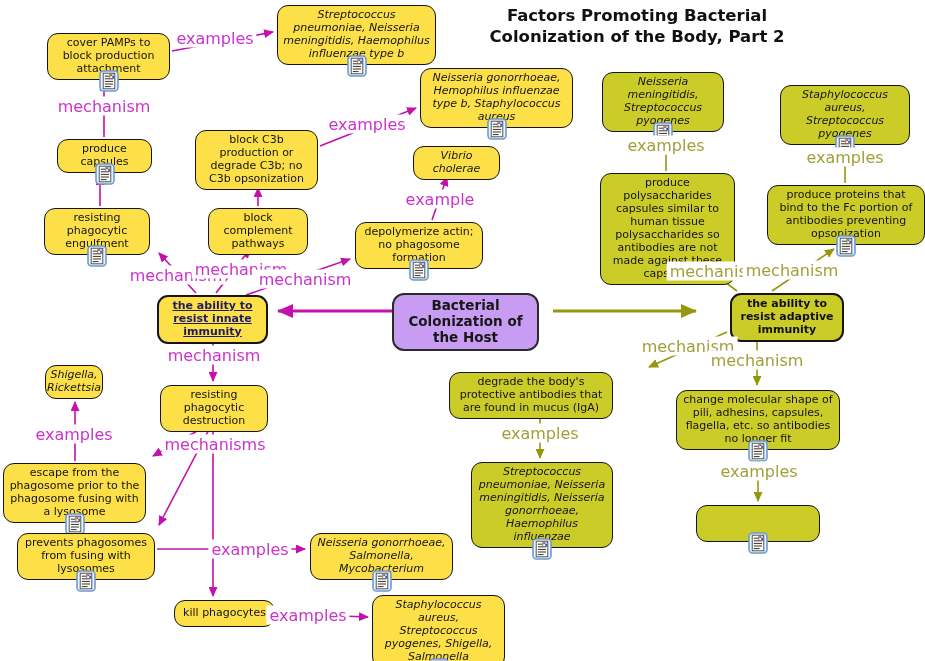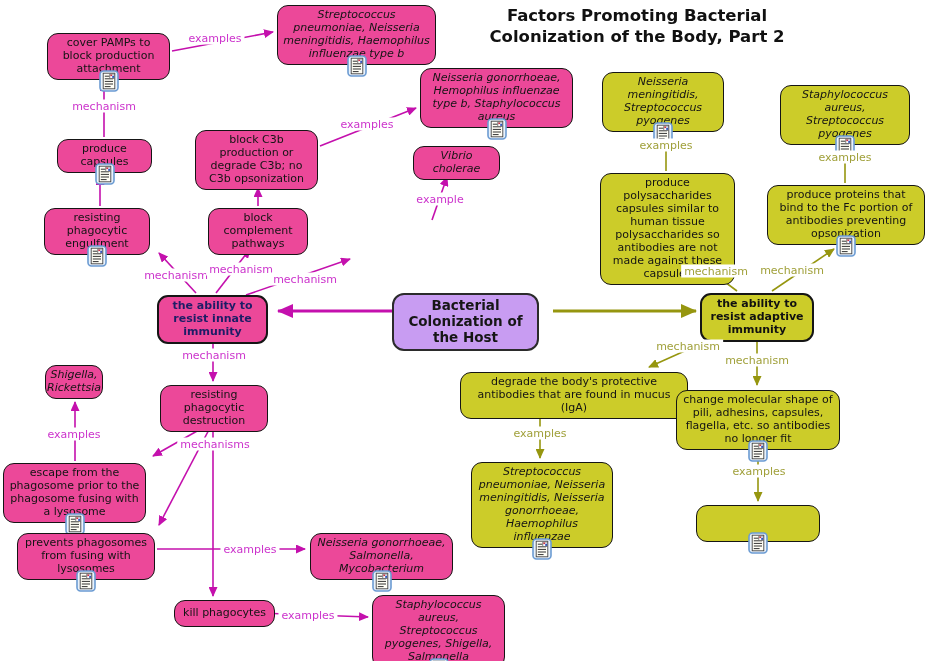--- a/index.html
+++ b/index.html
@@ -2,31 +2,31 @@
 <html><head>
 <meta charset="utf-8">
 <style>
   html,body{margin:0;padding:0;background:#fff;}
   #cmap{position:relative;width:925px;height:661px;background:#fff;overflow:hidden;
         font-family:"DejaVu Sans","Liberation Sans",sans-serif;}
   #edges{position:absolute;left:0;top:0;width:925px;height:661px;z-index:1;}
   .node{position:absolute;box-sizing:border-box;z-index:2;display:flex;align-items:center;
         justify-content:center;text-align:center;border:1.6px solid #151515;border-radius:11px;
         font-size:11px;line-height:1.18;color:#141414;padding:3px 5px;}
-  .pink{background:#ec4899;}
+  .pink{background:#fde047;}
   .olive{background:#cccc29;}
   .purple{background:#c89cf2;border-color:#2b2b2b;}
   .italic .txt{font-style:italic;}
-  .boldnavy{font-weight:bold;color:#1d1d66;border-width:2px;}
-  .boldblk{font-weight:bold;color:#111;border-width:2px;}
+  .boldnavy{font-weight:bold;color:#1d1d66;border-width:2px;text-decoration:underline;}
+  .boldblk{font-weight:bold;color:#111;border-width:2px;margin-left:30px;}
   .central{font-weight:bold;color:#161616;font-size:13.5px;border-width:2px;border-radius:12px;}
   .res-icon{position:absolute;left:50%;bottom:-13px;transform:translateX(-50%);
         width:20px;height:22px;z-index:4;display:block;}
   .elabel{position:absolute;z-index:3;transform:translate(-50%,-50%);background:#fff;
-        padding:0 3px;font-size:11px;white-space:nowrap;text-align:right;}
+        padding:0 3px;font-size:16px;white-space:nowrap;text-align:right;}
   .elabel.m{color:#cc33cc;}
   .elabel.o{color:#a0a03a;}
   #title{position:absolute;left:482px;top:6px;width:310px;z-index:2;text-align:center;
         font-size:16.5px;font-weight:bold;color:#111;line-height:1.25;white-space:pre-line;}
 </style>
 </head>
 <body>
 
 <div id="cmap">
 
@@ -188,20 +188,37 @@
             <line x1="5.8" y1="16.6" x2="11.6" y2="16.6"></line>
           </g>
           <rect x="10.8" y="4" width="4.8" height="4.4" fill="#fff" stroke="#666" stroke-width="0.8"></rect>
           <rect x="11.3" y="4.5" width="1.8" height="1.6" fill="#cc3344"></rect>
           <rect x="13.2" y="5.7" width="1.9" height="2.2" fill="#3355bb"></rect>
         </svg></span>
   </div>
   <div class="node pink italic" style="left:413px;top:146px;width:87px;min-height:26px">
     <span class="txt">Vibrio cholerae</span>
   </div>
+  <div class="node pink" style="left:355px;top:222px;width:128px;min-height:38px">
+    <span class="txt">depolymerize actin; no phagosome formation</span>
+    <span class="res-icon"><svg viewBox="0 0 20 22" width="20" height="22">
+          <rect x="1" y="1" width="18" height="20" rx="3.5" fill="#e8f2fc" stroke="#6b9bd2" stroke-width="1.6"></rect>
+          <rect x="4.2" y="3.2" width="11.6" height="15.6" fill="#fffef6" stroke="#444" stroke-width="0.9"></rect>
+          <g stroke="#333" stroke-width="1">
+            <line x1="5.8" y1="6.2" x2="10.6" y2="6.2"></line>
+            <line x1="5.8" y1="8.8" x2="14" y2="8.8"></line>
+            <line x1="5.8" y1="11.4" x2="14" y2="11.4"></line>
+            <line x1="5.8" y1="14" x2="14" y2="14"></line>
+            <line x1="5.8" y1="16.6" x2="11.6" y2="16.6"></line>
+          </g>
+          <rect x="10.8" y="4" width="4.8" height="4.4" fill="#fff" stroke="#666" stroke-width="0.8"></rect>
+          <rect x="11.3" y="4.5" width="1.8" height="1.6" fill="#cc3344"></rect>
+          <rect x="13.2" y="5.7" width="1.9" height="2.2" fill="#3355bb"></rect>
+        </svg></span>
+  </div>
   <div class="node pink boldnavy" style="left:157px;top:295px;width:111px;min-height:37px">
     <span class="txt">the ability to resist innate immunity</span>
   </div>
   <div class="node purple central" style="left:392px;top:293px;width:147px;min-height:37px">
     <span class="txt">Bacterial Colonization of the Host</span>
   </div>
   <div class="node pink" style="left:160px;top:385px;width:108px;min-height:35px">
     <span class="txt">resisting phagocytic destruction</span>
   </div>
   <div class="node pink italic" style="left:45px;top:365px;width:58px;min-height:33px">
@@ -329,21 +346,21 @@
             <line x1="5.8" y1="16.6" x2="11.6" y2="16.6"></line>
           </g>
           <rect x="10.8" y="4" width="4.8" height="4.4" fill="#fff" stroke="#666" stroke-width="0.8"></rect>
           <rect x="11.3" y="4.5" width="1.8" height="1.6" fill="#cc3344"></rect>
           <rect x="13.2" y="5.7" width="1.9" height="2.2" fill="#3355bb"></rect>
         </svg></span>
   </div>
   <div class="node olive boldblk" style="left:700px;top:293px;width:114px;min-height:37px">
     <span class="txt">the ability to resist adaptive immunity</span>
   </div>
-  <div class="node olive" style="left:460px;top:372px;width:228px;min-height:33px">
+  <div class="node olive" style="left:449px;top:372px;width:164px;min-height:33px">
     <span class="txt">degrade the body's protective antibodies that are found in mucus (IgA)</span>
   </div>
   <div class="node olive" style="left:676px;top:390px;width:164px;min-height:50px">
     <span class="txt">change molecular shape of pili, adhesins, capsules, flagella, etc. so antibodies no longer fit</span>
     <span class="res-icon"><svg viewBox="0 0 20 22" width="20" height="22">
           <rect x="1" y="1" width="18" height="20" rx="3.5" fill="#e8f2fc" stroke="#6b9bd2" stroke-width="1.6"></rect>
           <rect x="4.2" y="3.2" width="11.6" height="15.6" fill="#fffef6" stroke="#444" stroke-width="0.9"></rect>
           <g stroke="#333" stroke-width="1">
             <line x1="5.8" y1="6.2" x2="10.6" y2="6.2"></line>
             <line x1="5.8" y1="8.8" x2="14" y2="8.8"></line>

